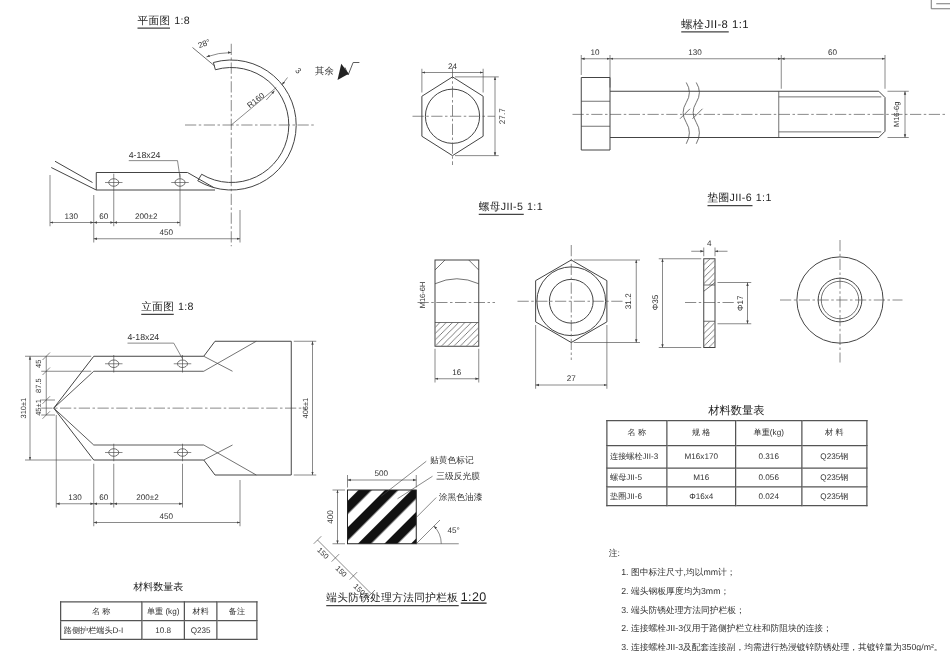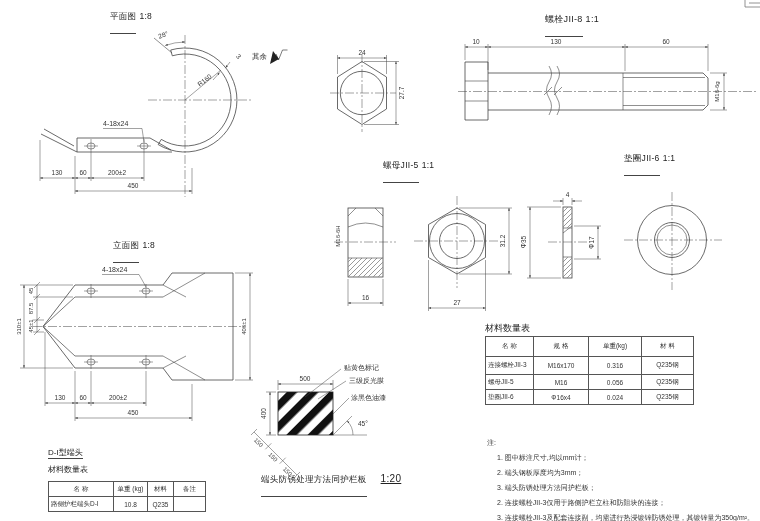--- a/index.html
+++ b/index.html
@@ -1,25 +1,25 @@
 <!DOCTYPE html>
 <html><head>
 <meta charset="utf-8">
 <style>
   html,body{margin:0;padding:0;background:#fff;}
   .sheet{position:relative;width:760px;height:521px;background:#ffffff;overflow:hidden;
          font-family:"Liberation Sans",sans-serif;color:#333;}
   svg.lw{position:absolute;left:0;top:0;}
   svg.lw text{fill:#333;font-family:"Liberation Sans",sans-serif;}
   .vtitle{position:absolute;font-size:8.5px;white-space:nowrap;color:#222;letter-spacing:.3px;}
-  .vtitle .u{border-bottom:1px solid #444;padding-bottom:12px;}
+  .vtitle .u{border-bottom:1px solid #444;padding-bottom:1px;}
   .vtitle .sc{margin-left:3px;}
-  .sc2{font-size:10px;margin-left:14px;text-decoration:underline;}
+  .sc2{font-size:10px;margin-left:2px;text-decoration:underline;}
   .lbl{position:absolute;font-size:7px;white-space:nowrap;color:#333;}
-  .ttitle{position:absolute;font-size:8px;text-align:left;color:#222;white-space:nowrap;}
+  .ttitle{position:absolute;font-size:8px;text-align:center;color:#222;white-space:nowrap;}
   .ttitle .u{border-bottom:1px solid #444;padding-bottom:1px;}
   table.ctable{position:absolute;border-collapse:collapse;table-layout:fixed;}
   table.ctable td{border:1px solid #555;font-size:6.5px;padding:0 2px;text-align:center;
                   white-space:nowrap;overflow:hidden;color:#333;height:14px;}
   table.ctable td.nm{text-align:left;}
   .notes{position:absolute;font-size:7px;color:#333;}
   .notes .ntitle{margin-bottom:5px;}
   .notes .item{height:15px;padding-left:10px;white-space:nowrap;}
 </style>
 </head>
@@ -326,37 +326,34 @@
 
 <div class="vtitle" style="left:110px;top:11px">
   <span class="u">平面图</span><span class="sc">1:8</span>
 </div>
 <div class="vtitle" style="left:545px;top:13px;font-size:9px">
   <span class="u">螺栓JII-8</span><span class="sc">1:1</span>
 </div>
 <div class="vtitle" style="left:383px;top:160px">
   <span class="u">螺母JII-5</span><span class="sc">1:1</span>
 </div>
-<div class="vtitle" style="left:624px;top:153px">
+<div class="vtitle" style="left:566px;top:153px">
   <span class="u">垫圈JII-6</span><span class="sc">1:1</span>
 </div>
 <div class="vtitle" style="left:113px;top:240px">
   <span class="u">立面图</span><span class="sc">1:8</span>
 </div>
 <div class="vtitle" style="left:261px;top:473px">
   <span class="u">端头防锈处理方法同护栏板</span><span class="sc2">1:20</span>
 </div>
 
 <div class="lbl" style="left:344px;top:363px">贴黄色标记</div>
 <div class="lbl" style="left:349px;top:376px">三级反光膜</div>
 <div class="lbl" style="left:351px;top:393px">涂黑色油漆</div>
 
-<div class="ttitle" style="left:48px;top:447px;width:157px">
-  <span class="u">D-I型端头</span>
-</div>
 <div class="ttitle" style="left:48px;top:464px;width:157px">材料数量表</div>
 <table class="ctable" style="left:48px;top:481px;width:157px">
   <colgroup>
         <col style="width:65px">
         <col style="width:34px">
         <col style="width:26px">
         <col style="width:32px">
       </colgroup>
   <tbody>
         <tr>

